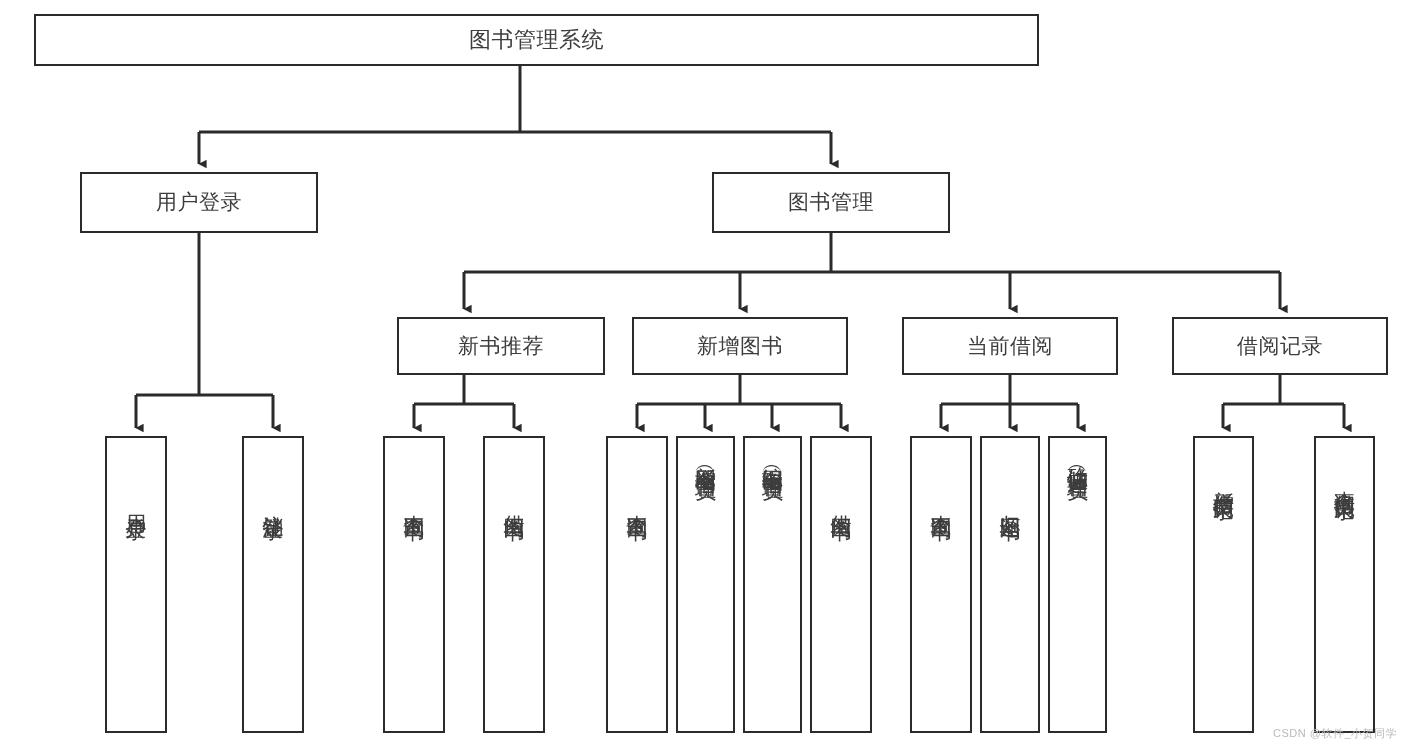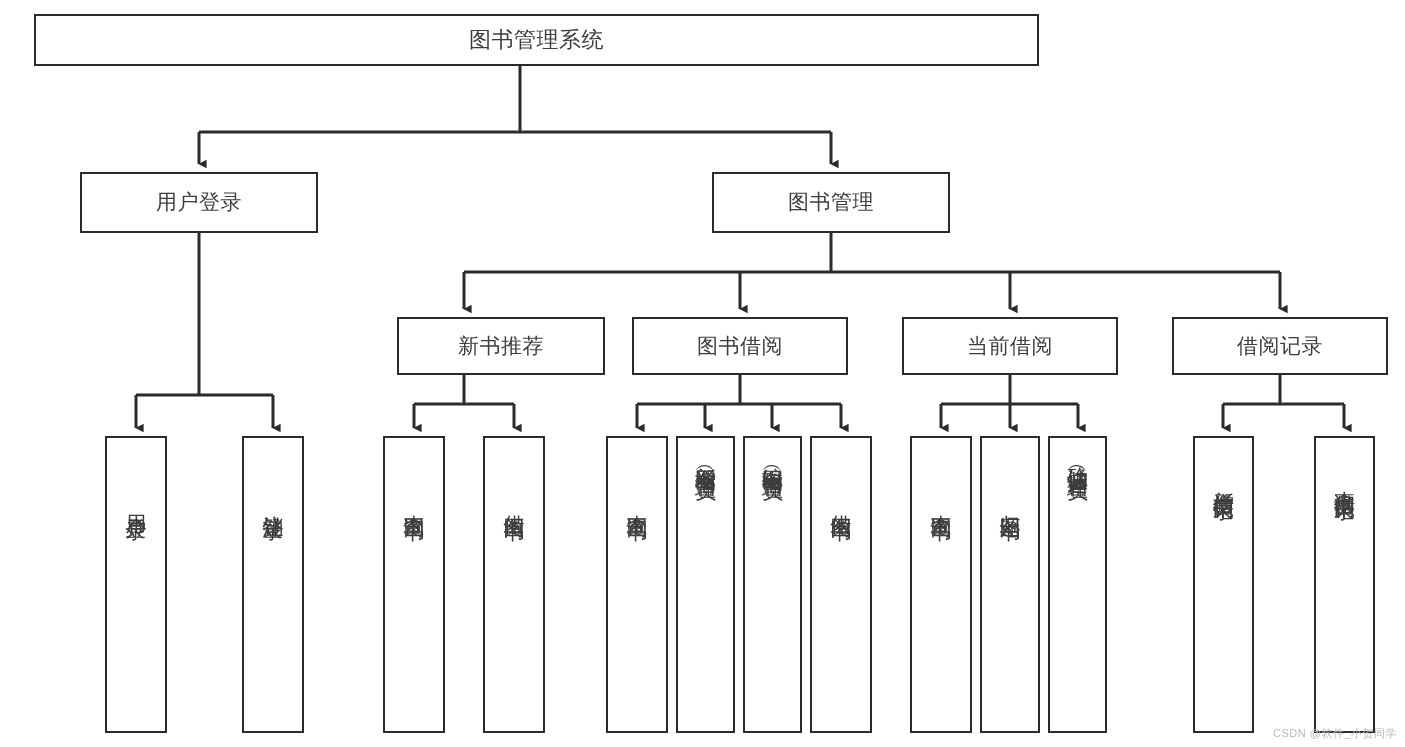--- a/index.html
+++ b/index.html
@@ -131,21 +131,21 @@
 
   <div class="node" style="left:712px; top:172px; width:238px; height:61px;text-align:center;">
     <span class="label">图书管理</span>
   </div>
 
   <div class="node" style="left:360px; top:317px; width:208px; height:58px;margin-left:37px;">
     <span class="label">新书推荐</span>
   </div>
 
   <div class="node" style="left:632px; top:317px; width:216px; height:58px;">
-    <span class="label">图书借阅</span>
+    <span class="label">新增图书</span>
   </div>
 
   <div class="node" style="left:1172px; top:317px; width:216px; height:58px;">
     <span class="label">借阅记录</span>
   </div>
 
   <div class="node" style="left:902px; top:317px; width:216px; height:58px;">
     <span class="label">当前借阅</span>
   </div>
 

